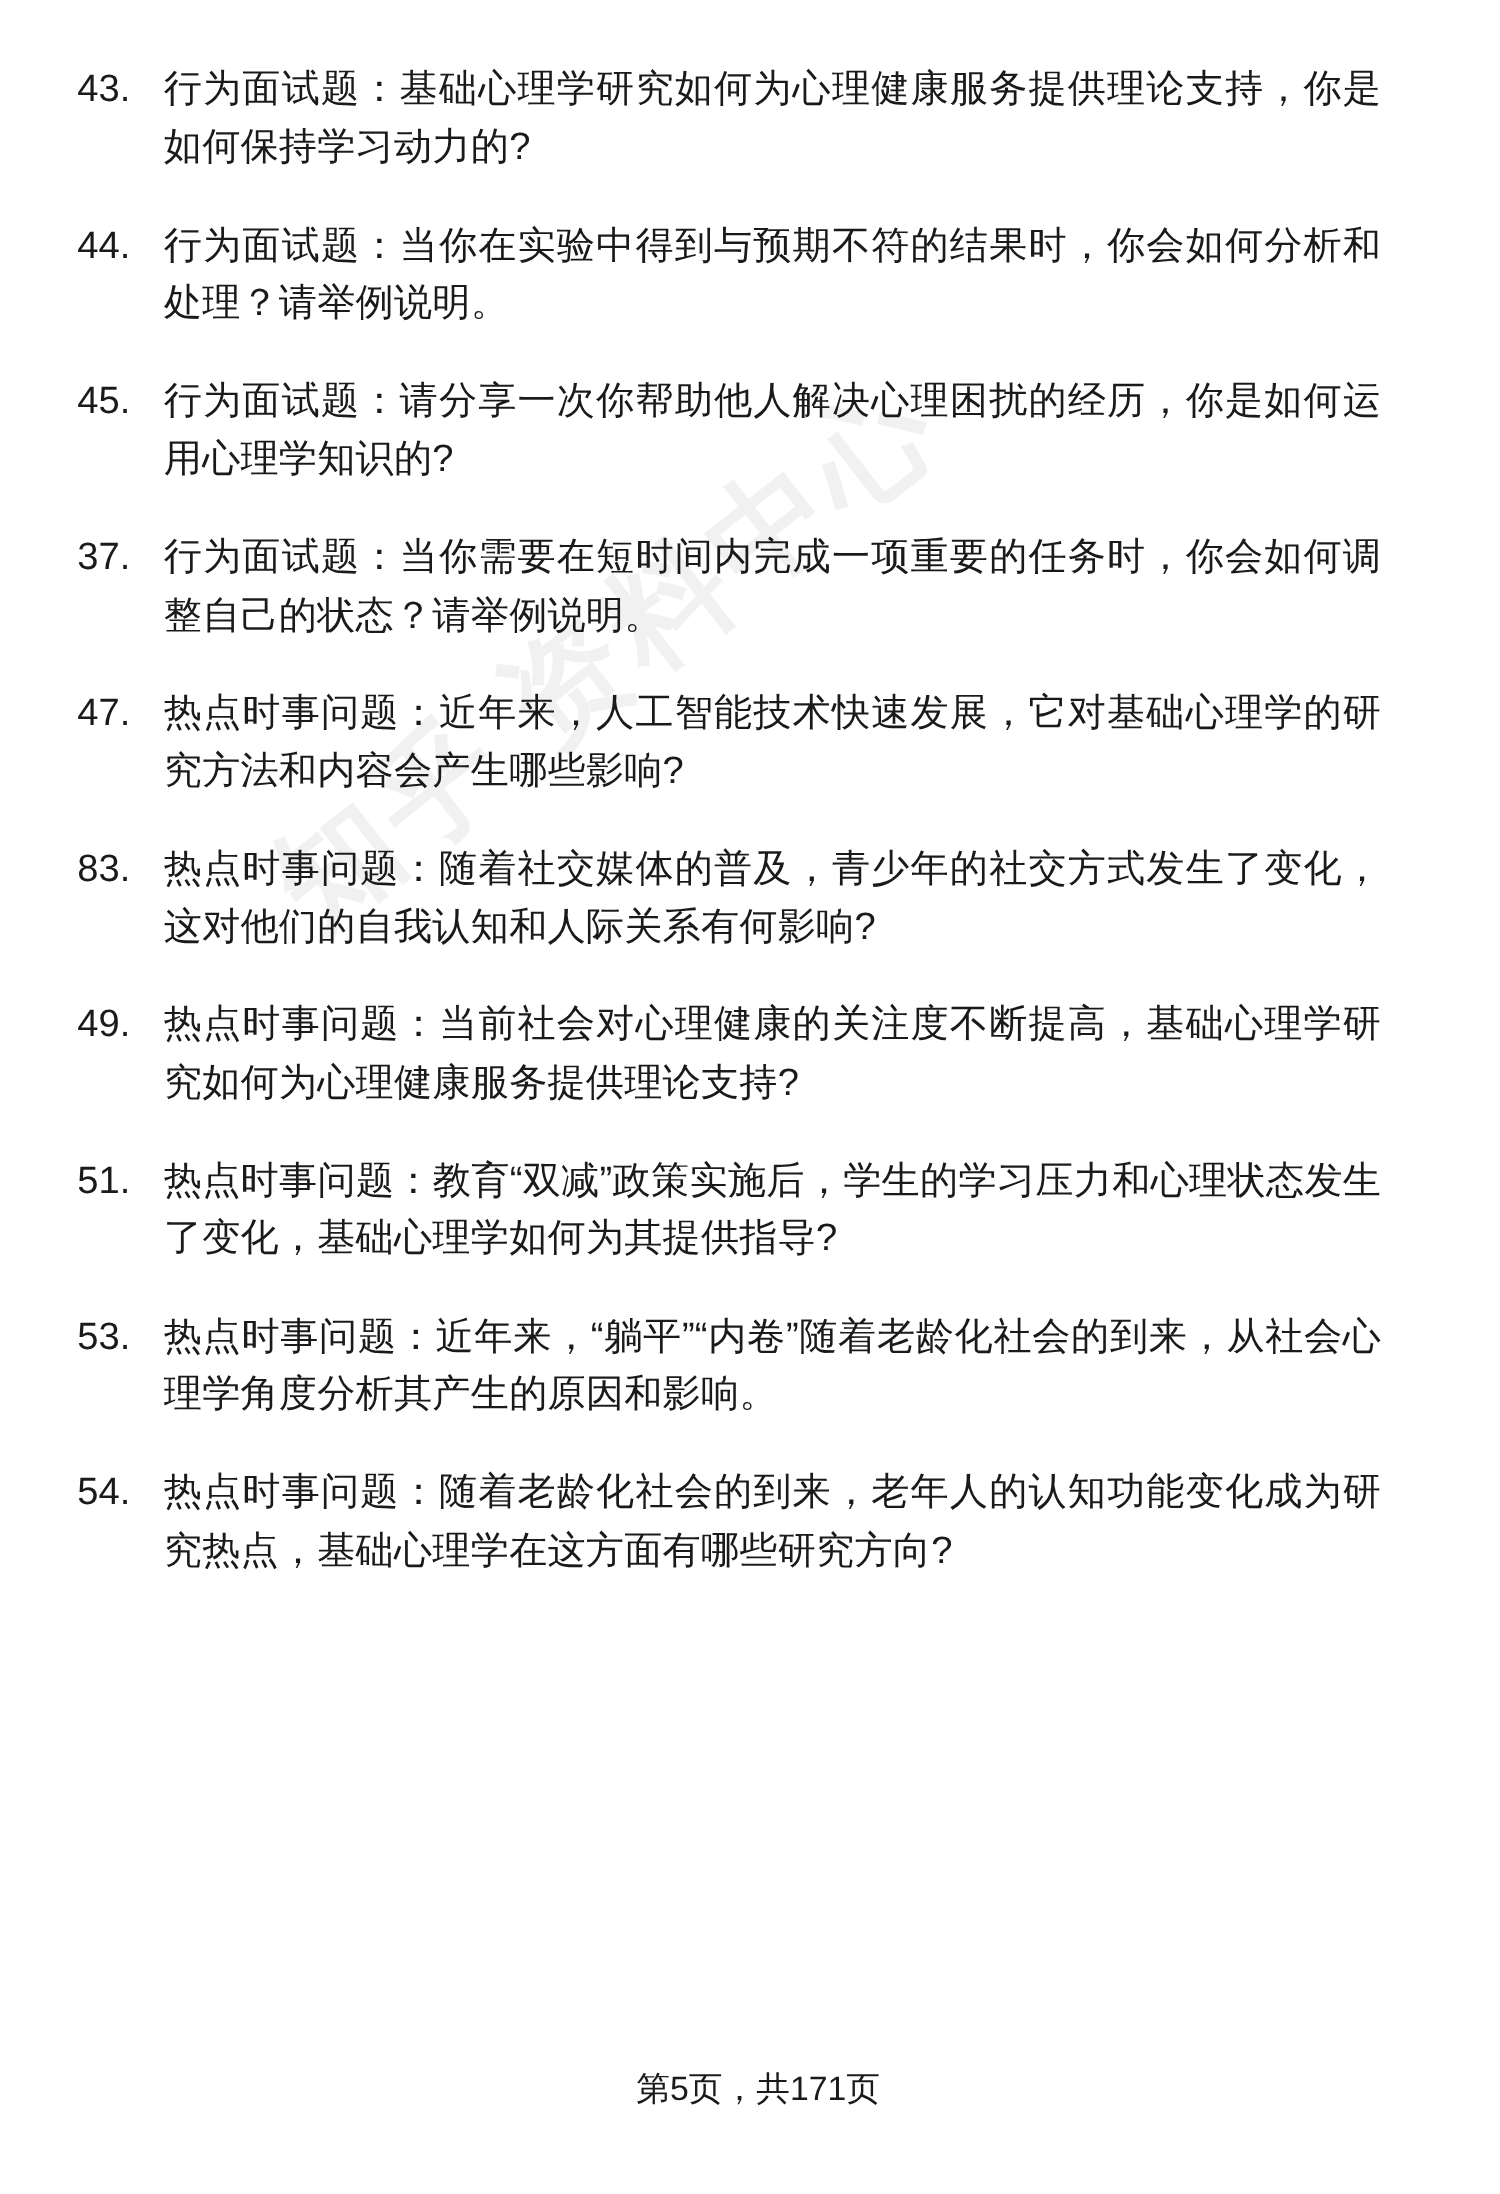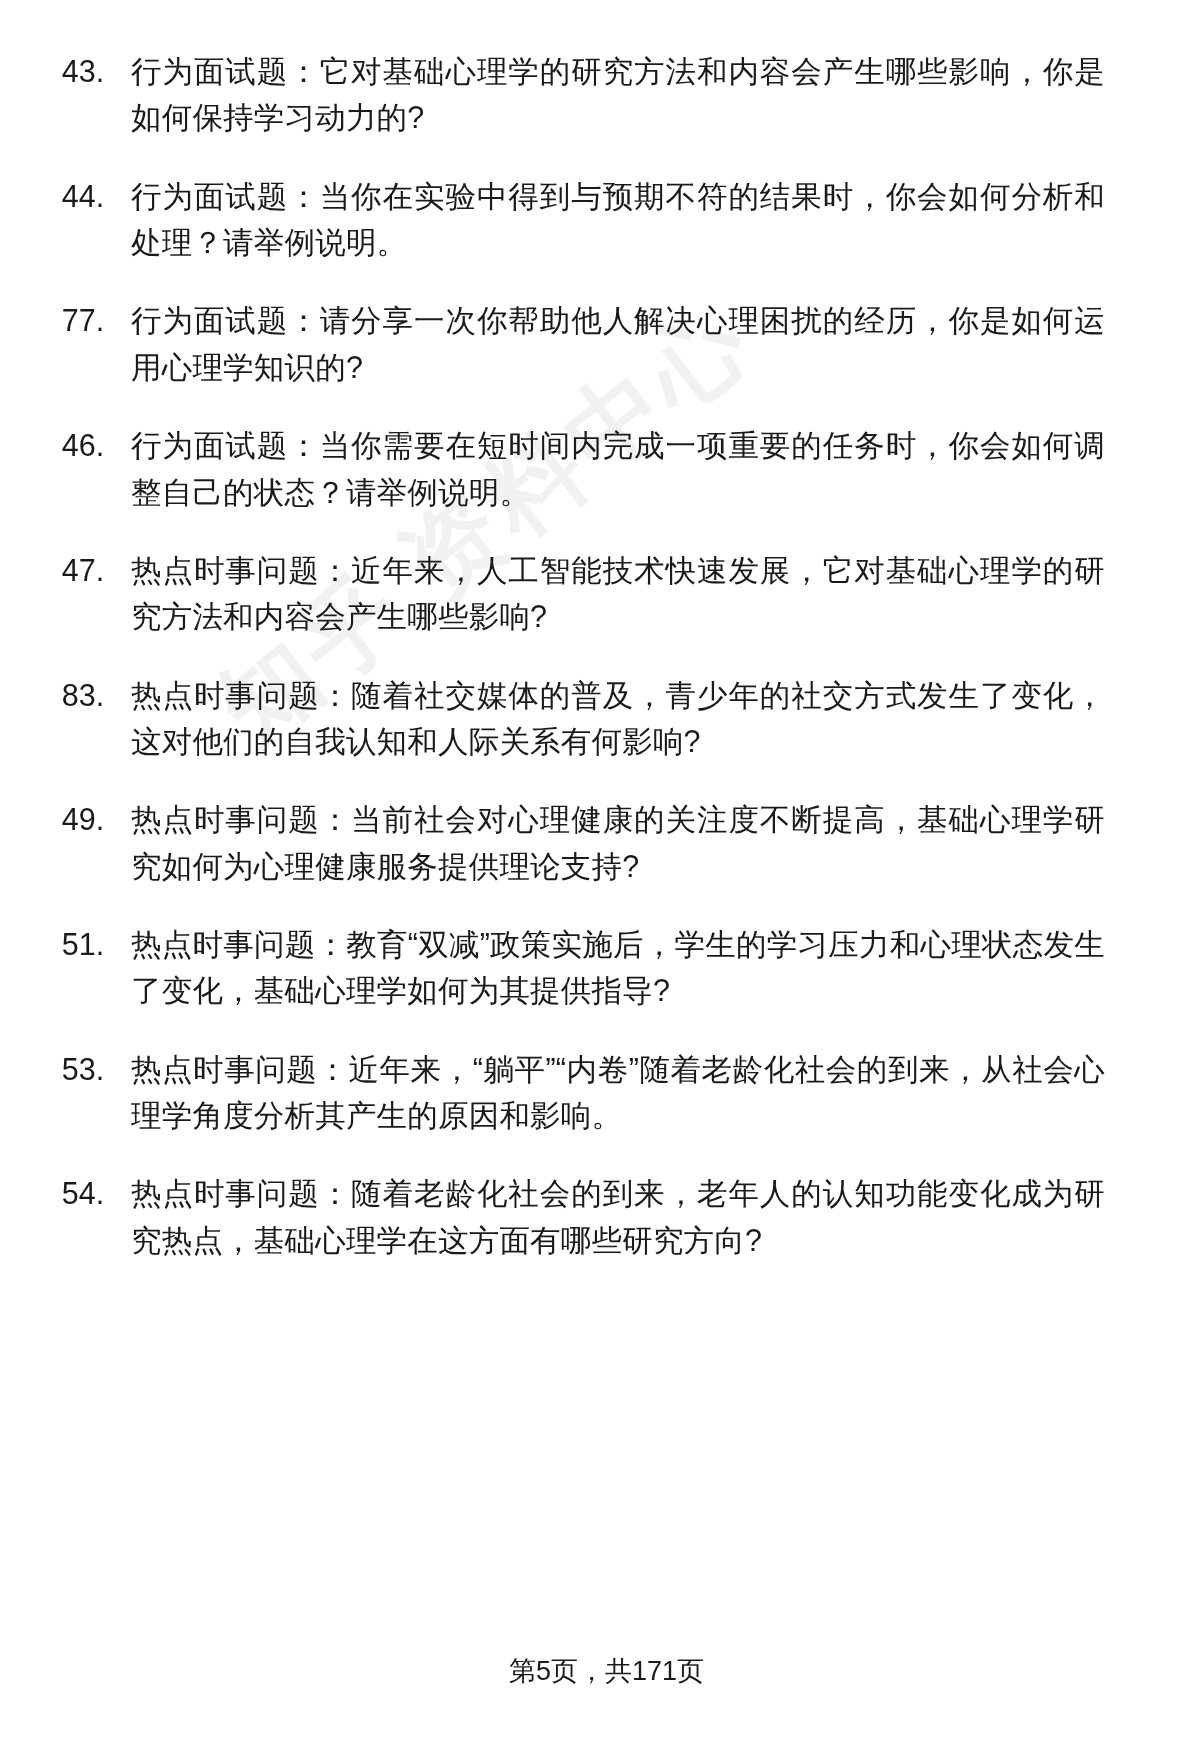--- a/index.html
+++ b/index.html
@@ -80,35 +80,35 @@
 <body>
 
 <div class="page">
 
   <div class="watermark">知乎 资料中心</div>
 
   <div class="content">
 
     <div class="qitem">
       <div class="qnum">43.</div>
-      <div class="qtext">行为面试题：它对基础心理学的研究方法和内容会产生哪些影响，你是如何保持学习动力的?</div>
+      <div class="qtext">行为面试题：基础心理学研究如何为心理健康服务提供理论支持，你是如何保持学习动力的?</div>
     </div>
 
     <div class="qitem">
       <div class="qnum">44.</div>
       <div class="qtext">行为面试题：当你在实验中得到与预期不符的结果时，你会如何分析和处理？请举例说明。</div>
     </div>
 
     <div class="qitem">
-      <div class="qnum">77.</div>
+      <div class="qnum">45.</div>
       <div class="qtext">行为面试题：请分享一次你帮助他人解决心理困扰的经历，你是如何运用心理学知识的?</div>
     </div>
 
     <div class="qitem">
-      <div class="qnum">46.</div>
+      <div class="qnum">37.</div>
       <div class="qtext">行为面试题：当你需要在短时间内完成一项重要的任务时，你会如何调整自己的状态？请举例说明。</div>
     </div>
 
     <div class="qitem">
       <div class="qnum">47.</div>
       <div class="qtext">热点时事问题：近年来，人工智能技术快速发展，它对基础心理学的研究方法和内容会产生哪些影响?</div>
     </div>
 
     <div class="qitem">
       <div class="qnum">83.</div>

